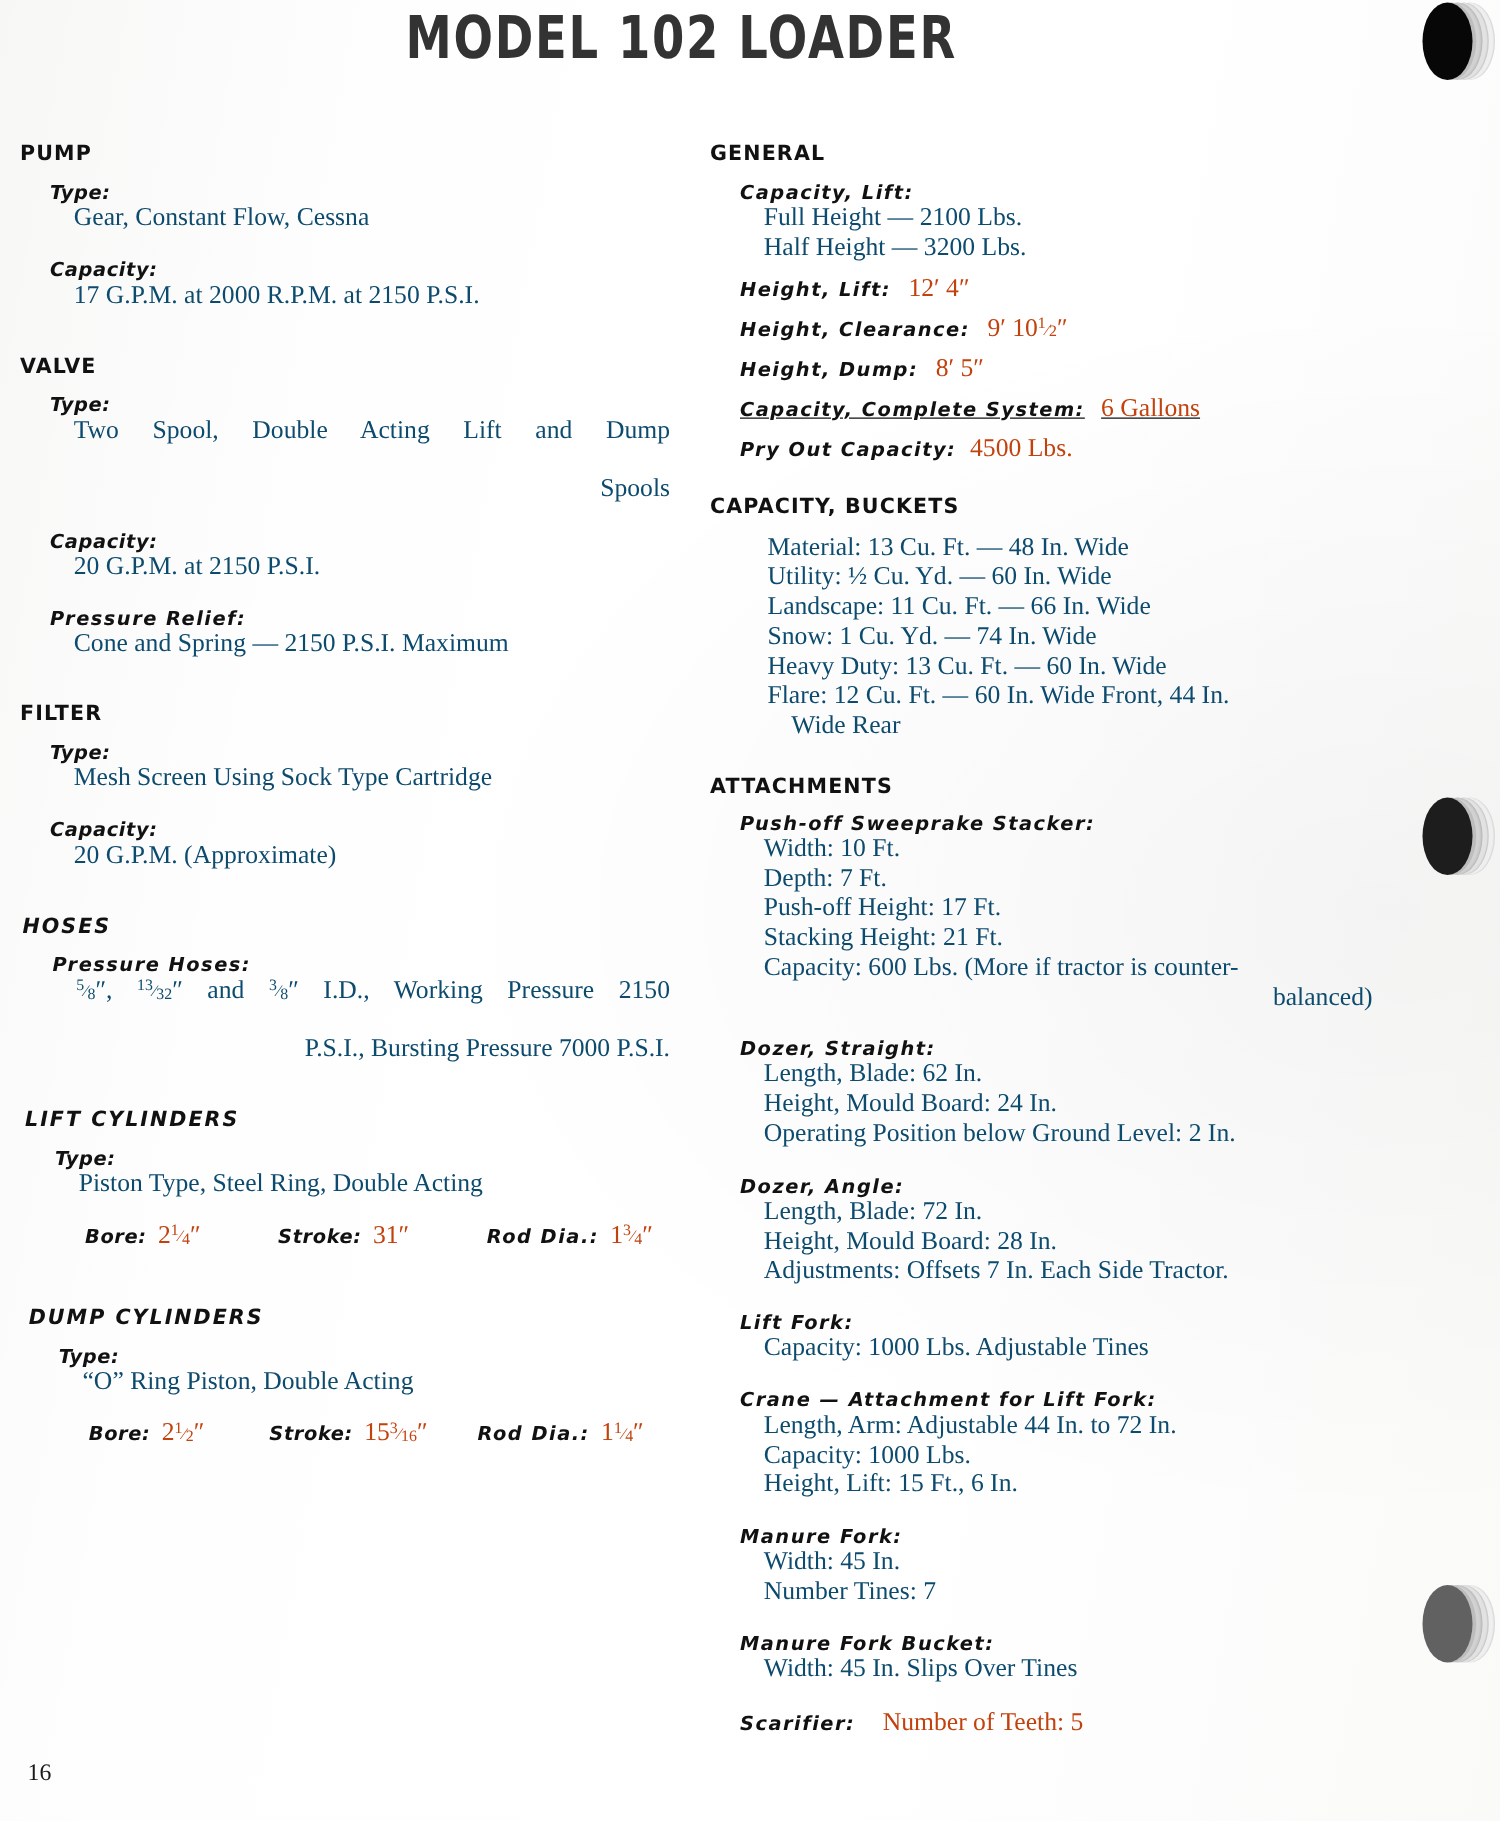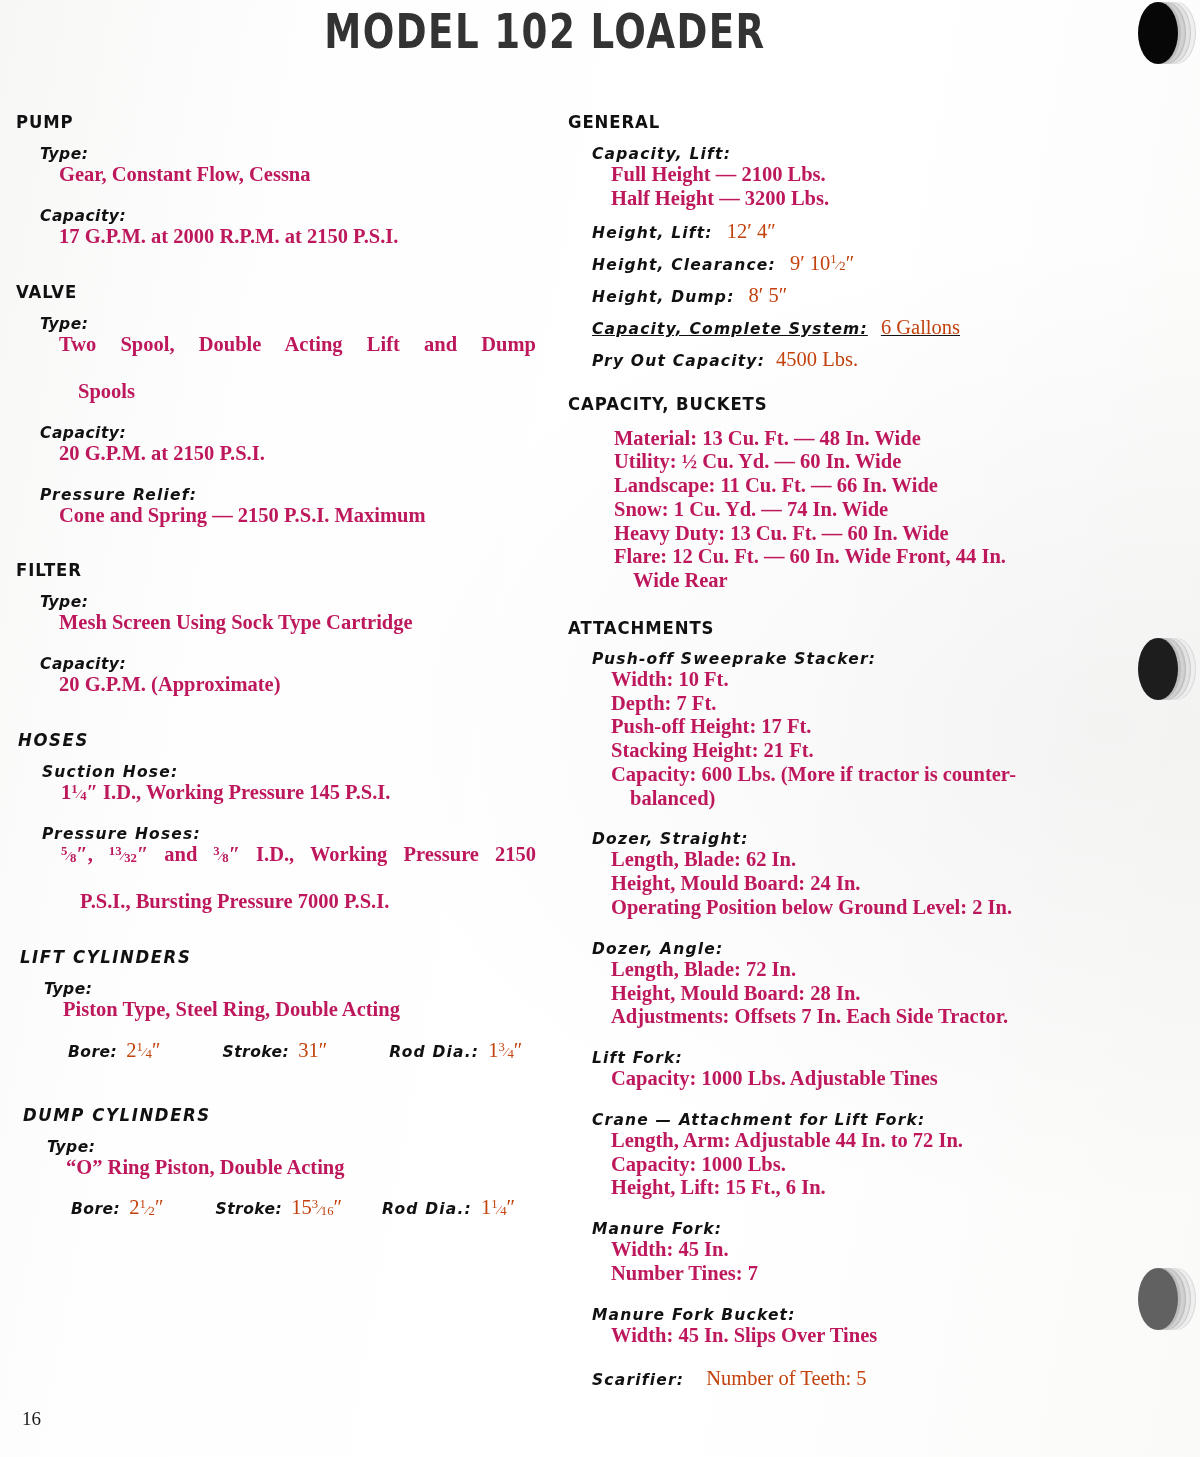--- a/index.html
+++ b/index.html
@@ -79,31 +79,30 @@
     color: #111;
     margin: 0;
   }
   .lbl.sp { letter-spacing: 1.2px; }
 
   
   .body-txt {
     font-family: "Liberation Serif", serif;
     font-size: 20.5px;
     line-height: 1.16;
-    color: #be185d;
+    color: #0c4a6e;
     margin: 0;
-    font-weight: bold;
   }
 
   .block  { margin-bottom: 20px; }
   .sec    { margin-bottom: 34px; }
 
   .ind1 { margin-left: 24px; }   
   .ind2 { margin-left: 43px; }   
-  .ind3 { margin-left: 62px; }
+  .ind3 { margin-left: 46px; text-align: right; }
   .val-inline {
     font-family: "Liberation Serif", serif;
     font-weight: normal;
     font-style: normal;
     font-size: 20.5px;
     letter-spacing: 0;
     color: #c2410c;
     padding-left: 9px;
   }
   .justify-2 { text-align: justify; }
@@ -210,24 +209,20 @@
     </div>
     <div class="block">
       <div class="lbl ind1">Capacity:</div>
       <div class="body-txt ind2">20 G.P.M. (Approximate)</div>
     </div>
   </div>
 
   <div class="sec" style="margin-left:2px;">
     <div class="sec-head sp">HOSES</div>
     <div class="block">
-      <div class="lbl ind1 sp">Suction Hose:</div>
-      <div class="body-txt ind2">1<span class="frac"><span class="n">1</span><span class="s">⁄</span><span class="d">4</span></span>″ I.D., Working Pressure 145 P.S.I.</div>
-    </div>
-    <div class="block">
       <div class="lbl ind1 sp">Pressure Hoses:</div>
       <div class="body-txt ind2 justify-2"><span class="frac"><span class="n">5</span><span class="s">⁄</span><span class="d">8</span></span>″, <span class="frac"><span class="n">13</span><span class="s">⁄</span><span class="d">32</span></span>″ and <span class="frac"><span class="n">3</span><span class="s">⁄</span><span class="d">8</span></span>″ I.D., Working Pressure 2150</div>
       <div class="body-txt ind3">P.S.I., Bursting Pressure 7000 P.S.I.</div>
     </div>
   </div>
 
   <div class="sec" style="margin-left:4px;margin-bottom:44px;">
     <div class="sec-head sp">LIFT CYLINDERS</div>
     <div>
       <div class="lbl ind1">Type:</div>

